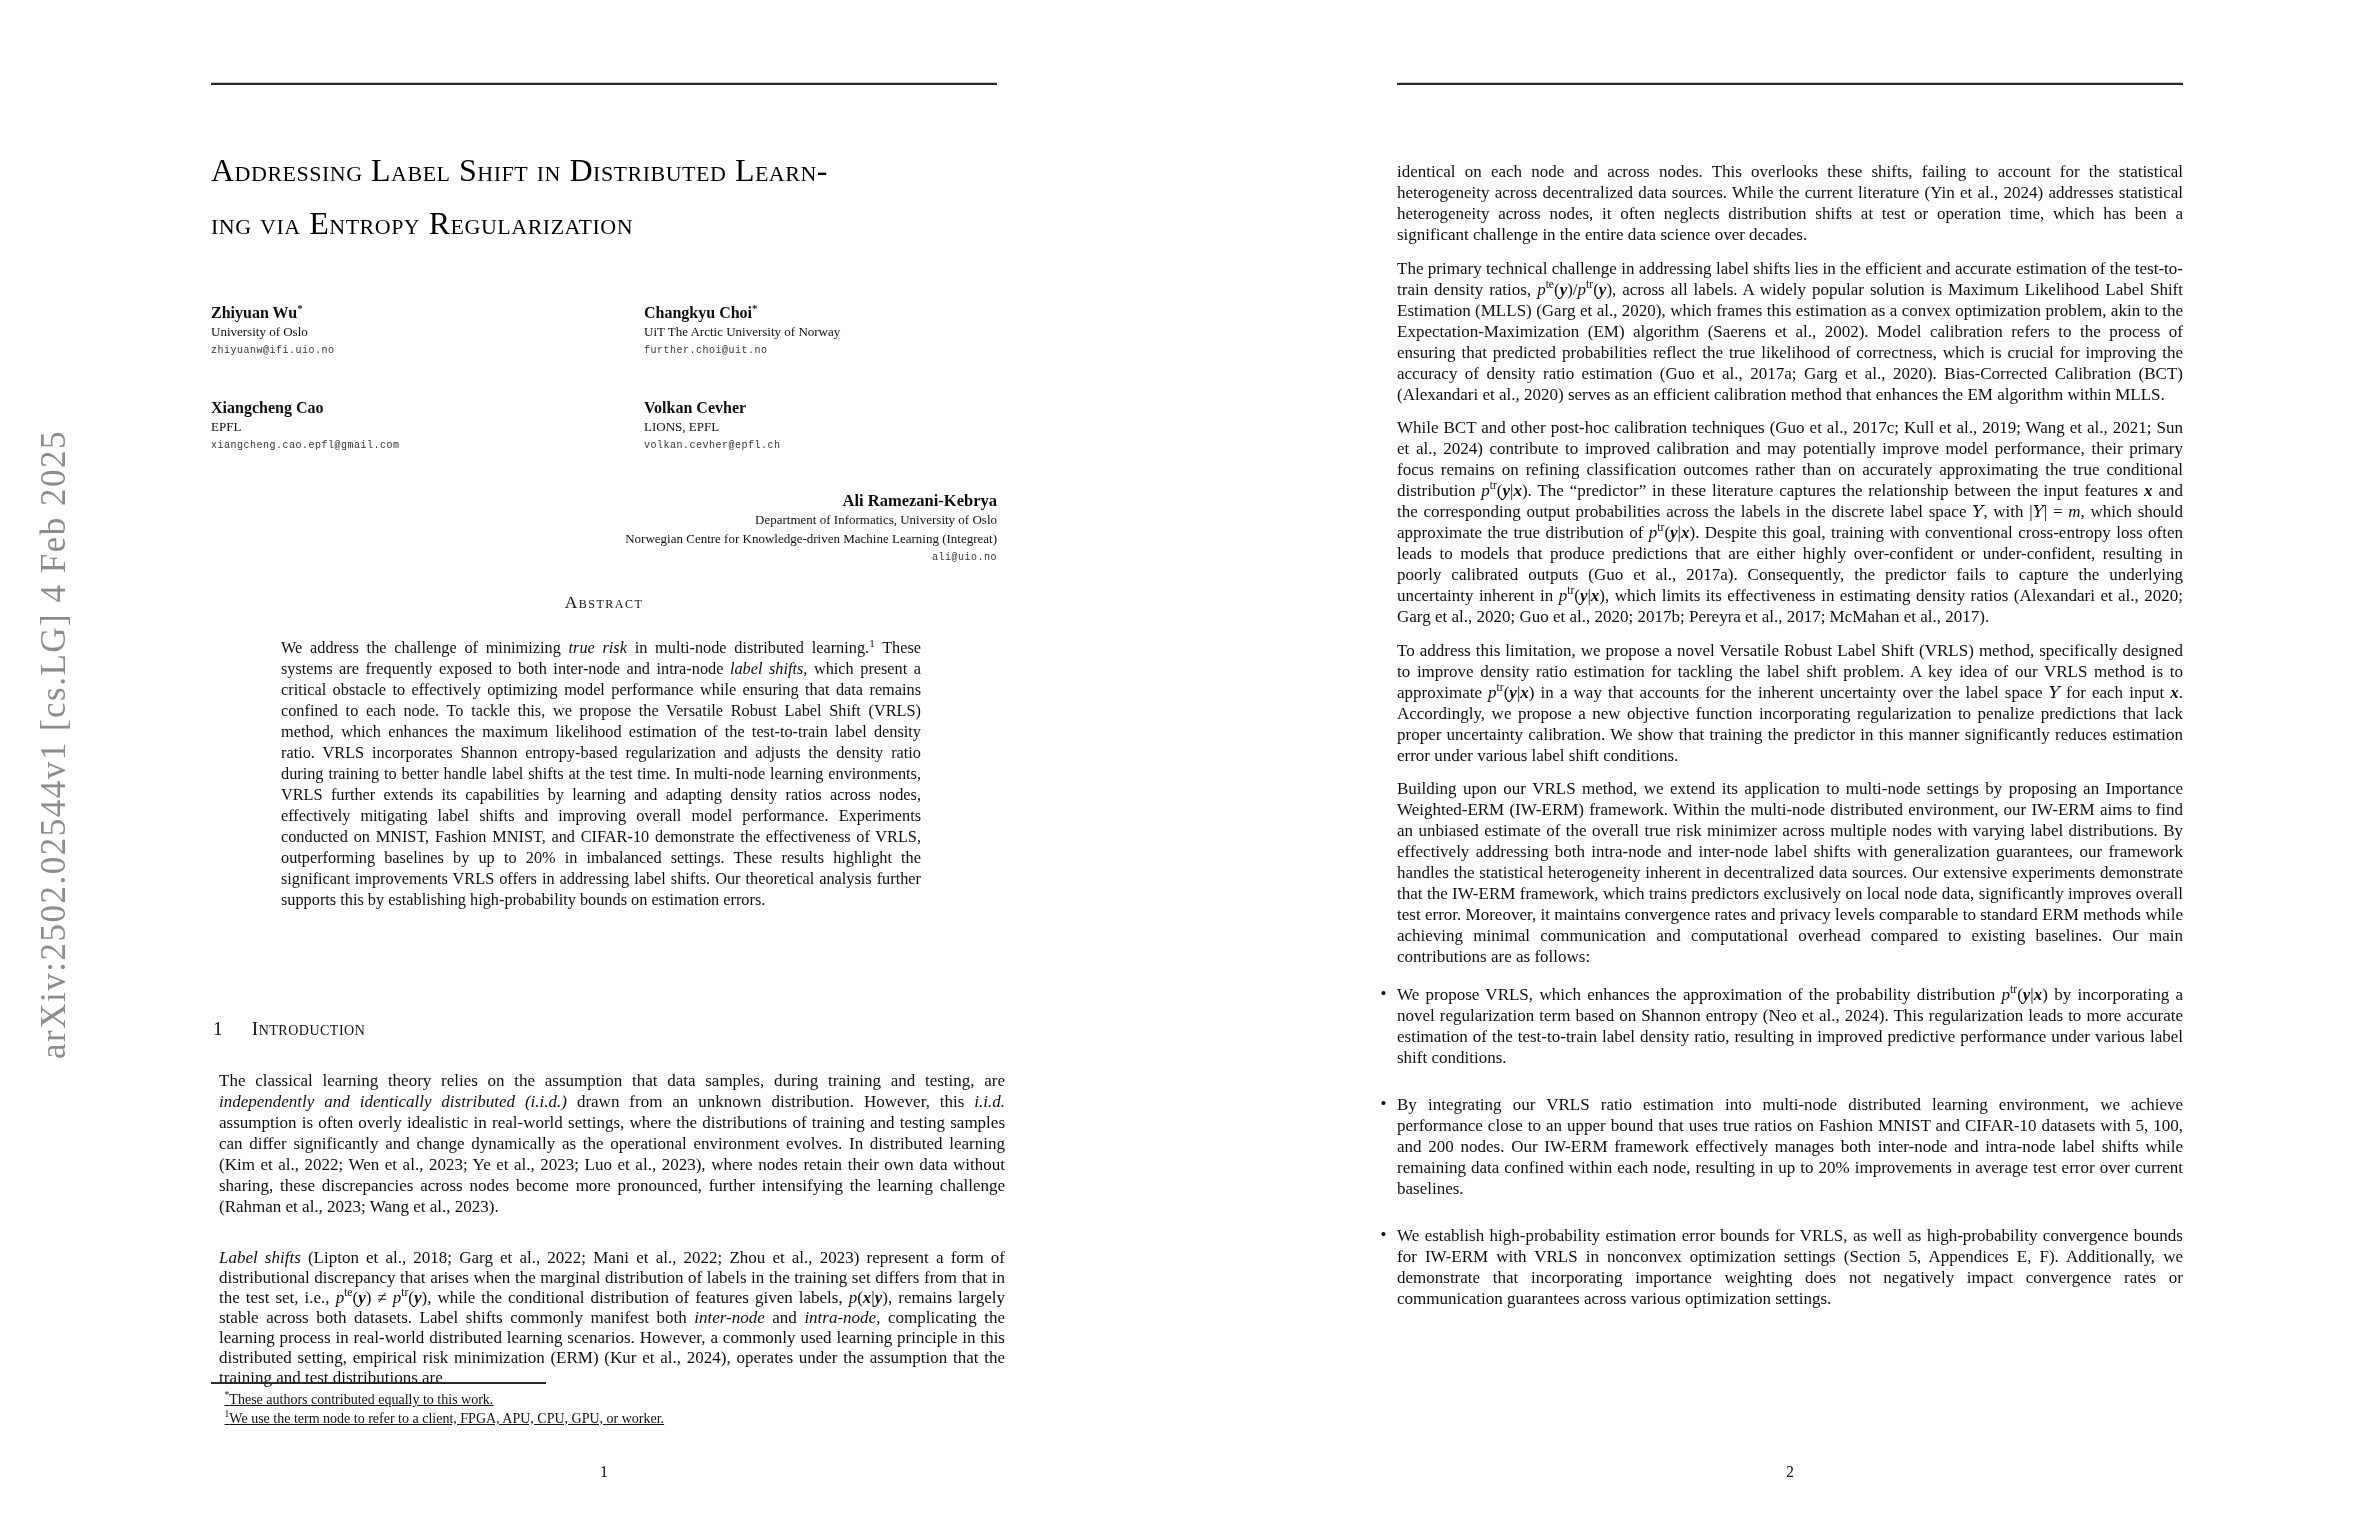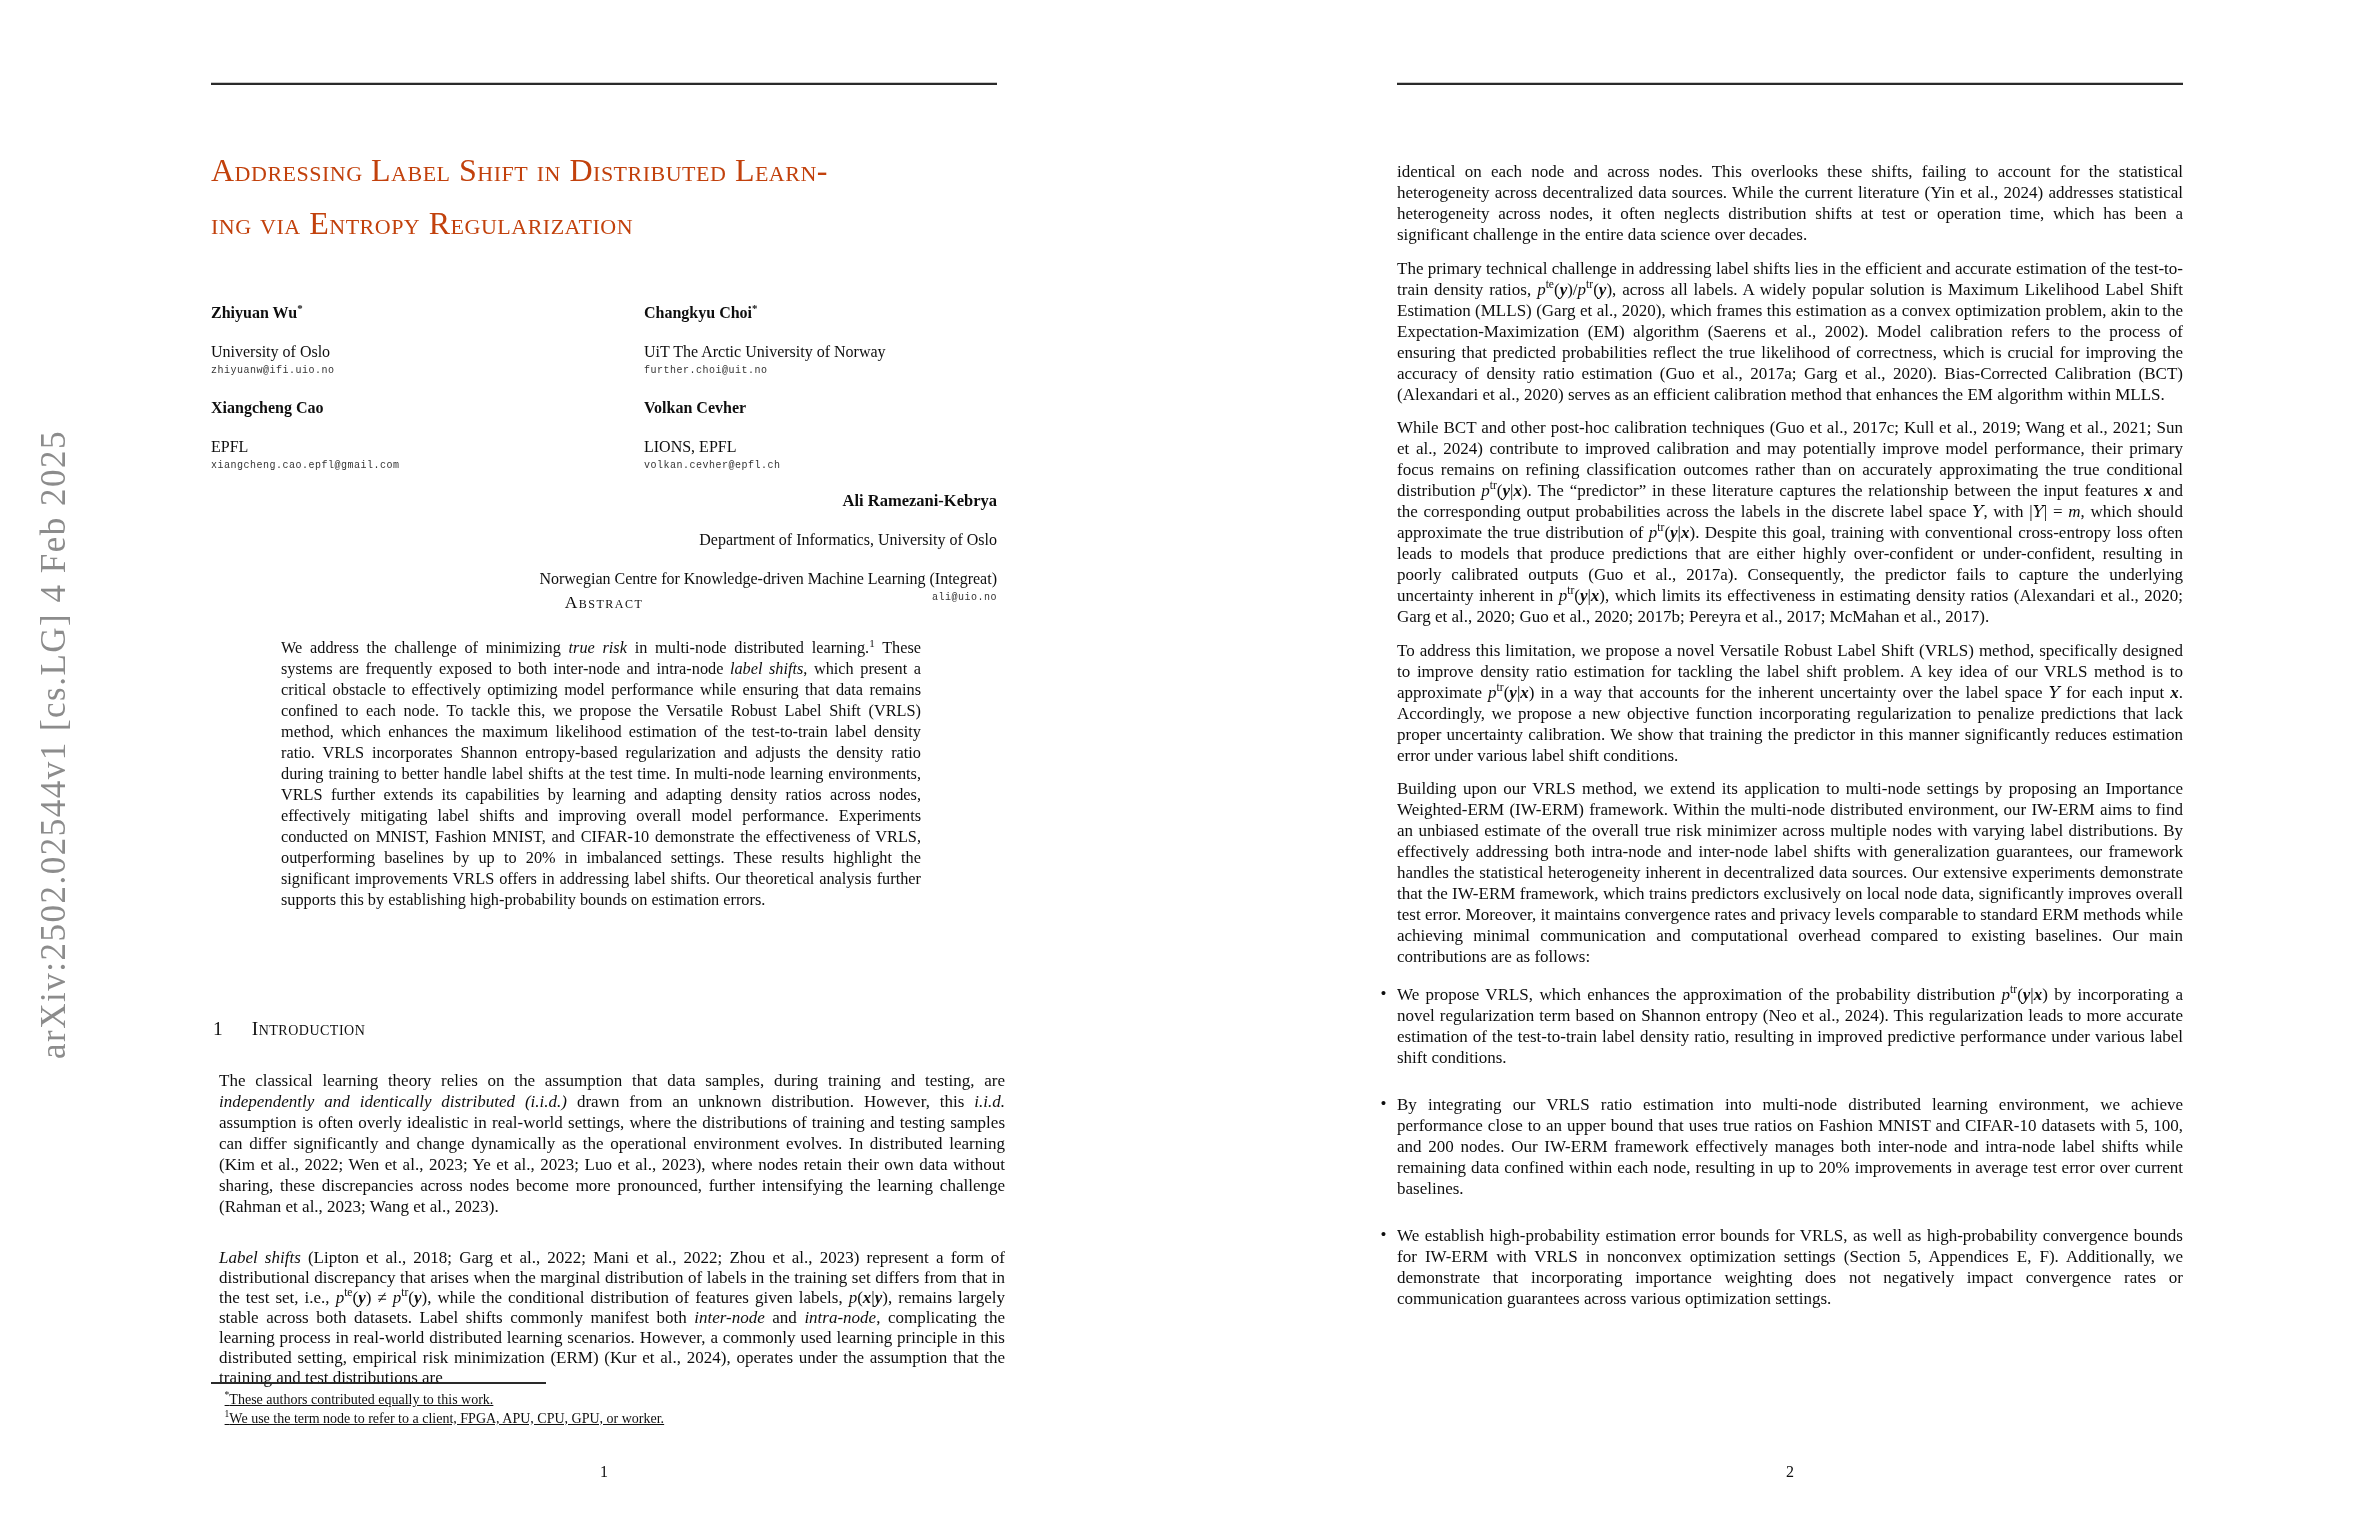--- a/index.html
+++ b/index.html
@@ -16,29 +16,29 @@
   }
   
   .page{position:absolute;top:0;width:786px;height:1537px;}
   .page-1{left:211px;}
   .page-2{left:1397px;}
   .toprule{position:absolute;top:82px;left:0;width:100%;height:2.9px;
     background:#2a2a2a;border-top:1px solid #c8c8c8;box-sizing:border-box;}
   
   .title{position:absolute;top:144px;left:0;width:100%;margin:0;
     font-size:32px;font-weight:normal;font-variant:small-caps;
-    letter-spacing:0.5px;line-height:53px;color:#c2410c;}
+    letter-spacing:0.5px;line-height:53px;color:#000000;}
   .title .tl{display:block;}
   .author{position:absolute;width:408px;}
   .author.a1{top:268px;left:0;}
   .author.a2{top:268px;left:433px;}
   .author.a3{top:363px;left:0;}
   .author.a4{top:363px;left:433px;}
   .aname{font-weight:bold;font-size:16px;line-height:19px;margin-top:35px;}
-  .aaffil{font-size:16px;line-height:19px;margin-top:20px;}
+  .aaffil{font-size:13px;line-height:19px;}
   .aemail{font-family:"Liberation Mono", monospace;font-size:10px;
     line-height:19.4px;letter-spacing:0.5px;color:#333;}
   .center-author{position:absolute;top:456px;left:0;width:100%;text-align:right;}
   .center-author .aname{font-size:16.5px;}
   
   .abs-head{position:absolute;top:592px;left:0;width:100%;text-align:center;
     font-variant:small-caps;font-size:17.5px;letter-spacing:1.5px;}
   .abs-body{position:absolute;top:637px;left:70px;width:640px;
     text-align:justify;font-size:16.3px;line-height:21px;}
   

